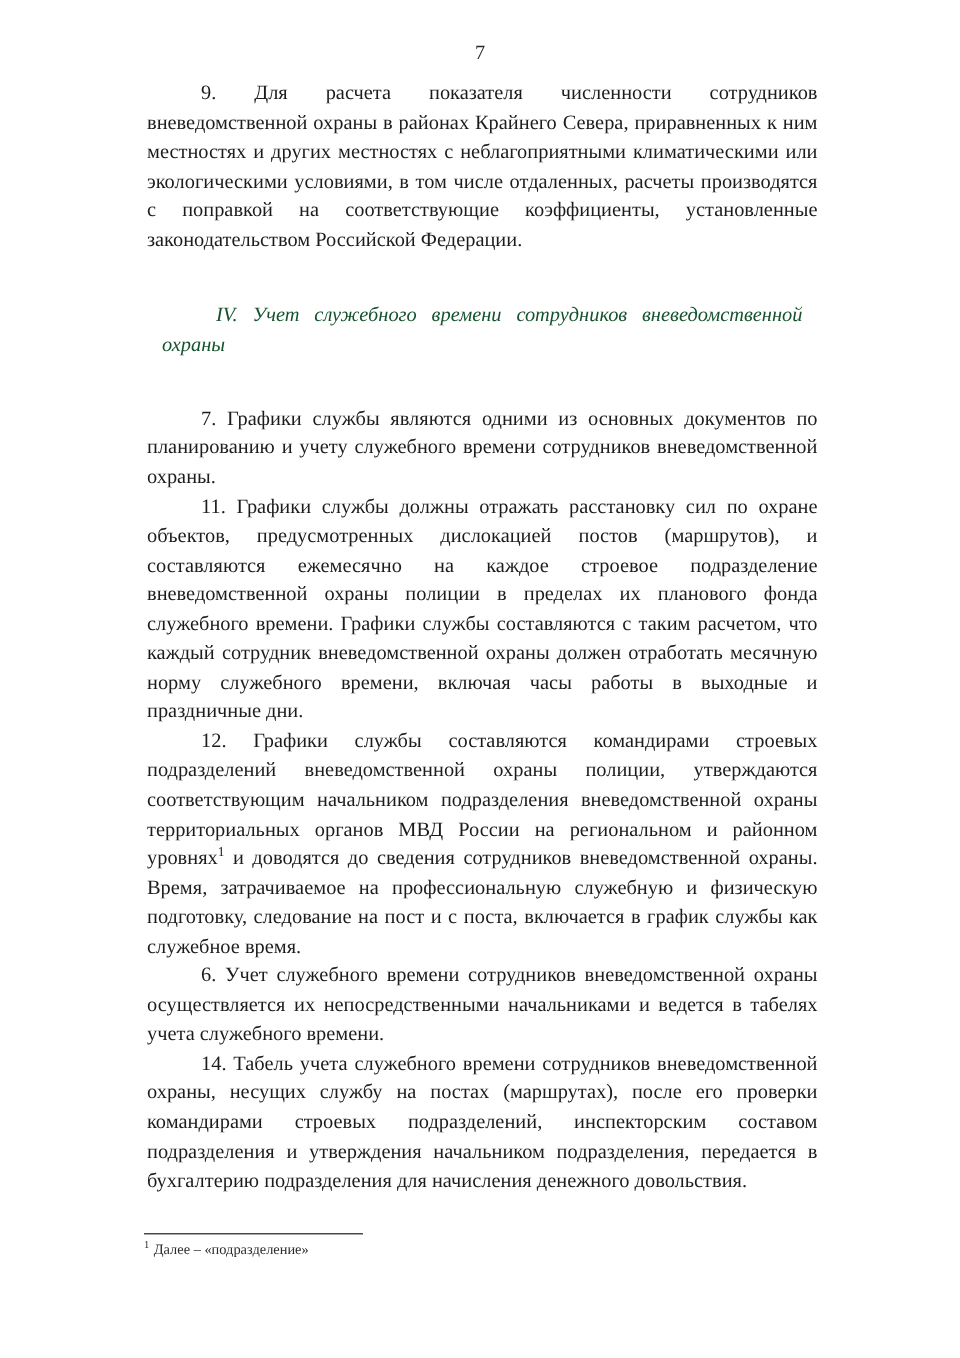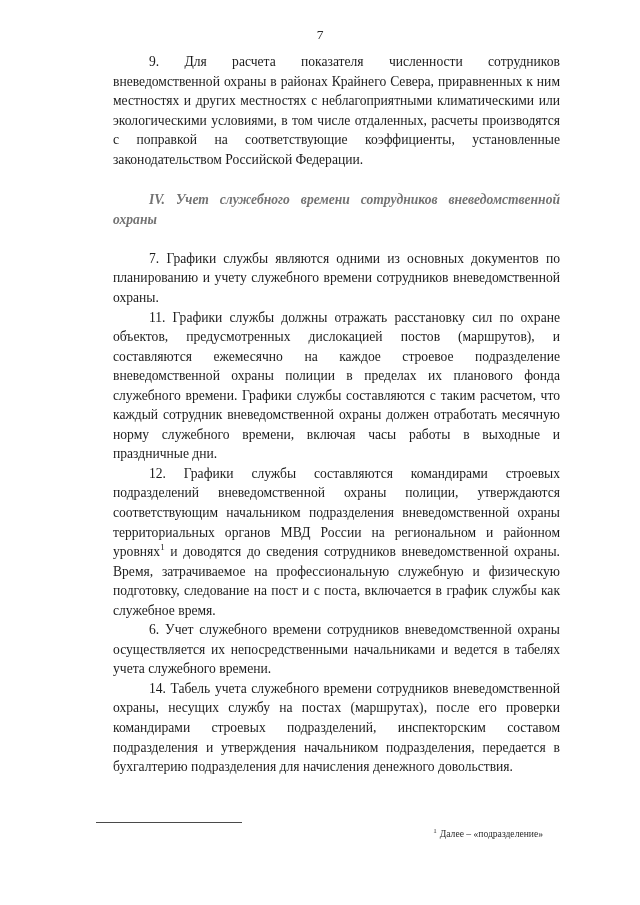--- a/index.html
+++ b/index.html
@@ -26,45 +26,45 @@
     top: 28px;
     left: 0;
     width: 640px;
     text-align: center;
     font-size: 13.5px;
     line-height: 1;
     color: #2a2a2a;
   }
   .content {
     position: absolute;
-    left: 113px;
+    left: 98px;
     top: 52px;
     width: 447px;
   }
   .para {
     margin: 0;
     font-size: 13.6px;
     line-height: 19.55px;
     text-align: justify;
     text-justify: inter-word;
     text-indent: 36px;
     hyphens: none;
     color: #1c1c1c;
   }
   .section-heading {
-    margin: 0;
+    margin: 10px;
     padding: 0;
     font-size: 13.6px;
     line-height: 19.3px;
-    font-weight: bold;
+    font-weight: normal;
     font-style: italic;
     text-align: justify;
     text-justify: inter-word;
     text-indent: 36px;
-    color: #737373;
+    color: #14532d;
   }
   .gap-before-heading { height: 21px; }
   .gap-after-heading  { height: 20px; }
 
   .fn-ref {
     font-size: 9px;
     vertical-align: super;
     line-height: 0;
   }
 
@@ -79,21 +79,21 @@
     height: 1px;
     background: #4a4a4a;
     border: 0;
     margin: 0 0 4px 0;
   }
   .footnote-text {
     margin: 0;
     font-size: 9.6px;
     line-height: 13px;
     color: #2b2b2b;
-    text-align: right;
+    text-align: left;
     text-indent: 0;
   }
   .footnote-text .fn-marker {
     font-size: 7px;
     vertical-align: super;
     line-height: 0;
     margin-right: 3px;
   }
 </style>
 </head>

